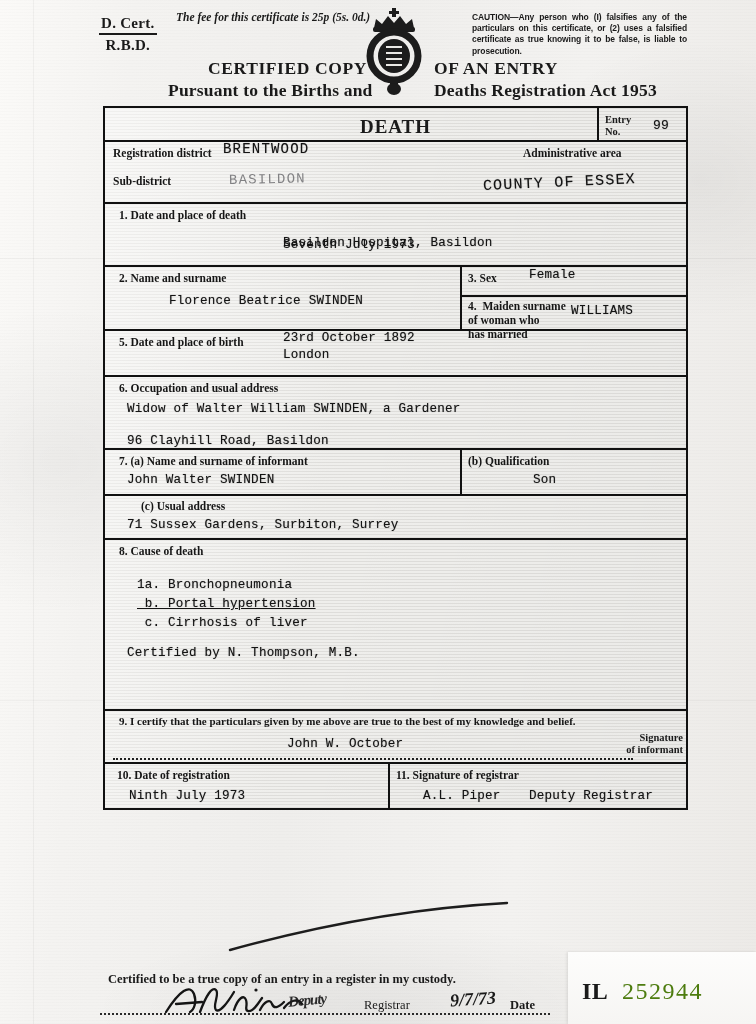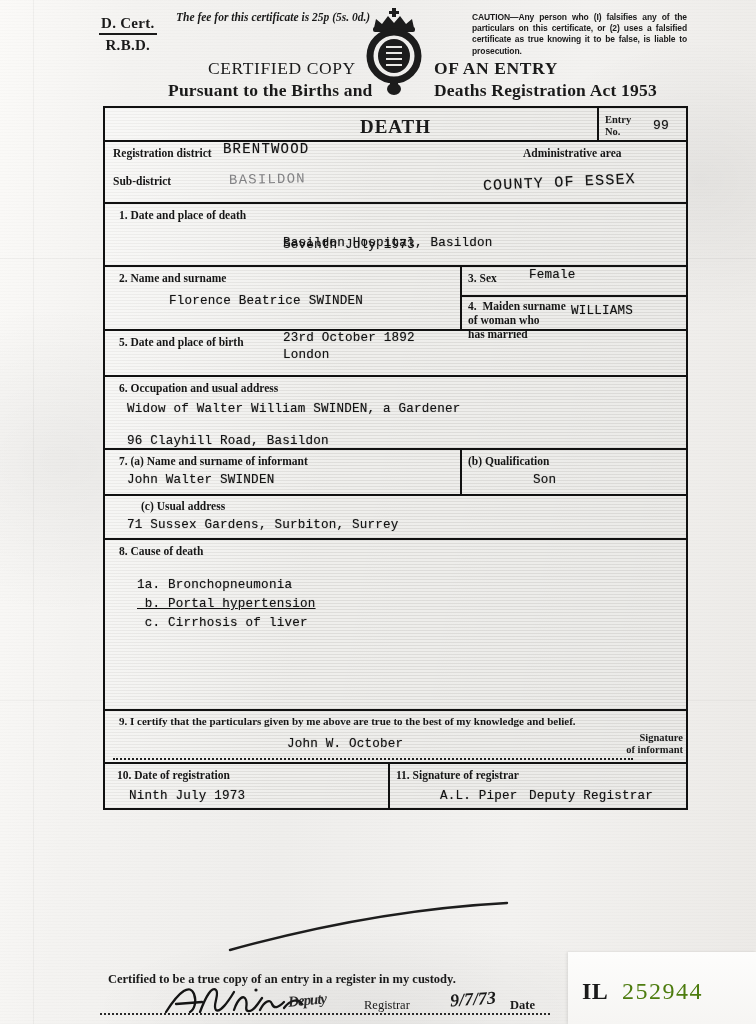--- a/index.html
+++ b/index.html
@@ -60,21 +60,21 @@
   }
   .caution {
     position: absolute; left: 472px; top: 12px; width: 215px;
     font-family: "Liberation Sans", sans-serif;
     font-weight: bold; font-size: 8.5px; line-height: 1.32;
     text-align: justify; letter-spacing: -0.1px;
   }
   .crest { position: absolute; left: 362px; top: 6px; width: 64px; height: 92px; }
   .ttl-cc {
     position: absolute; left: 208px; top: 58px;
-    font-weight: normal; font-size: 17.5px; letter-spacing: .6px; white-space: nowrap;
+    font-weight: bold; font-size: 17.5px; letter-spacing: .6px; white-space: nowrap;
   }
   .ttl-oae {
     position: absolute; left: 434px; top: 58px;
     font-weight: bold; font-size: 17.5px; letter-spacing: .6px; white-space: nowrap;
   }
   .ttl-purs {
     position: absolute; left: 168px; top: 80px;
     font-weight: bold; font-size: 17.5px; letter-spacing: .2px; white-space: nowrap;
   }
   .ttl-drat {
@@ -276,34 +276,35 @@
     <div class="hline" style="top:386px;"></div>
 
     <div class="lbl" style="left:36px; top:391px;">(c) Usual address</div>
     <div class="val" style="left:22px; top:410px;">71 Sussex Gardens, Surbiton, Surrey</div>
     <div class="hline" style="top:430px;"></div>
 
     <div class="lbl" style="left:14px; top:436px;">8.  Cause of death</div>
     <div class="val" style="left:32px; top:470px;">1a. Bronchopneumonia</div>
     <div class="val" style="left:32px; top:489px;text-decoration:underline;"> b. Portal hypertension</div>
     <div class="val" style="left:32px; top:508px;"> c. Cirrhosis of liver</div>
+    <div class="val" style="left:22px; top:538px;">Certified by N. Thompson, M.B.</div>
     <div class="hline" style="top:601px;"></div>
 
     <div class="lbl" style="left:14px; top:607px; font-size:11px;">9.  I certify that the particulars given by me above are true to the best of my knowledge and belief.</div>
     <div class="val" style="left:182px; top:629px;">John W. October</div>
     <div class="dotline" style="left:8px; width:520px; top:650px;"></div>
     <div class="siglbl" style="left:460px; top:624px; width:118px; white-space:pre;">Signature
 of informant</div>
     <div class="hline" style="top:654px;"></div>
 
     <div class="vline" style="left:283px; top:654px; bottom:0;"></div>
     <div class="lbl" style="left:12px; top:660px;">10.  Date of registration</div>
     <div class="val" style="left:24px; top:681px;">Ninth July 1973</div>
     <div class="lbl" style="left:291px; top:660px;">11.  Signature of registrar</div>
-    <div class="val" style="left:318px; top:681px;margin-left:17px;">A.L. Piper</div>
+    <div class="val" style="left:318px; top:681px;">A.L. Piper</div>
     <div class="val" style="left:424px; top:681px;">Deputy Registrar</div>
   </div>
 
   <svg class="voidstroke" viewBox="0 0 560 160">
     <path d="M135 135 Q 280 95 412 88" fill="none" stroke="#1d1d1d" stroke-width="2.4" stroke-linecap="round"></path>
   </svg>
 
   <div class="btm-cert">Certified to be a true copy of an entry in a register in my custody.</div>
   <div class="btm-dots"></div>
 

